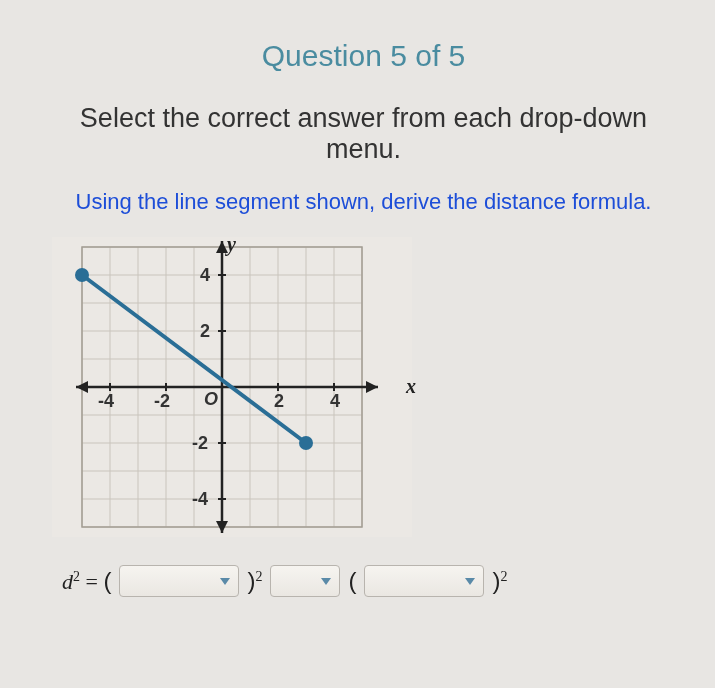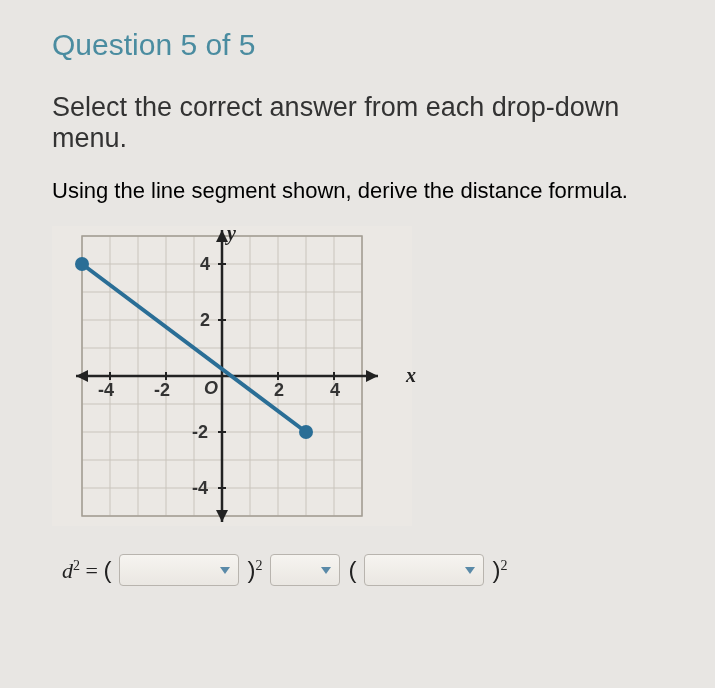--- a/index.html
+++ b/index.html
@@ -5,36 +5,37 @@
     * { box-sizing: border-box; margin: 0; padding: 0; }
     html, body {
       width: 715px;
       height: 688px;
       font-family: Arial, Helvetica, sans-serif;
       background: #e8e6e3;
       color: #3a3a3a;
       overflow: hidden;
     }
     .page {
-      padding: 28px 40px 28px 52px;
+      padding: 39px 40px 28px 52px;
+      text-align: center;
     }
     .question-title {
       color: #4a8ca0;
       font-size: 30px;
       font-weight: 400;
       margin-bottom: 30px;
     }
     .prompt-1 {
       font-size: 27px;
       color: #333;
       margin-bottom: 24px;
     }
     .prompt-2 {
       font-size: 22px;
-      color: #000000;
+      color: #1d4ed8;
       margin-bottom: 22px;
     }
     .graph-wrap {
       position: relative;
       width: 360px;
       height: 300px;
       margin-bottom: 28px;
     }
     .graph-svg {
       width: 100%;

